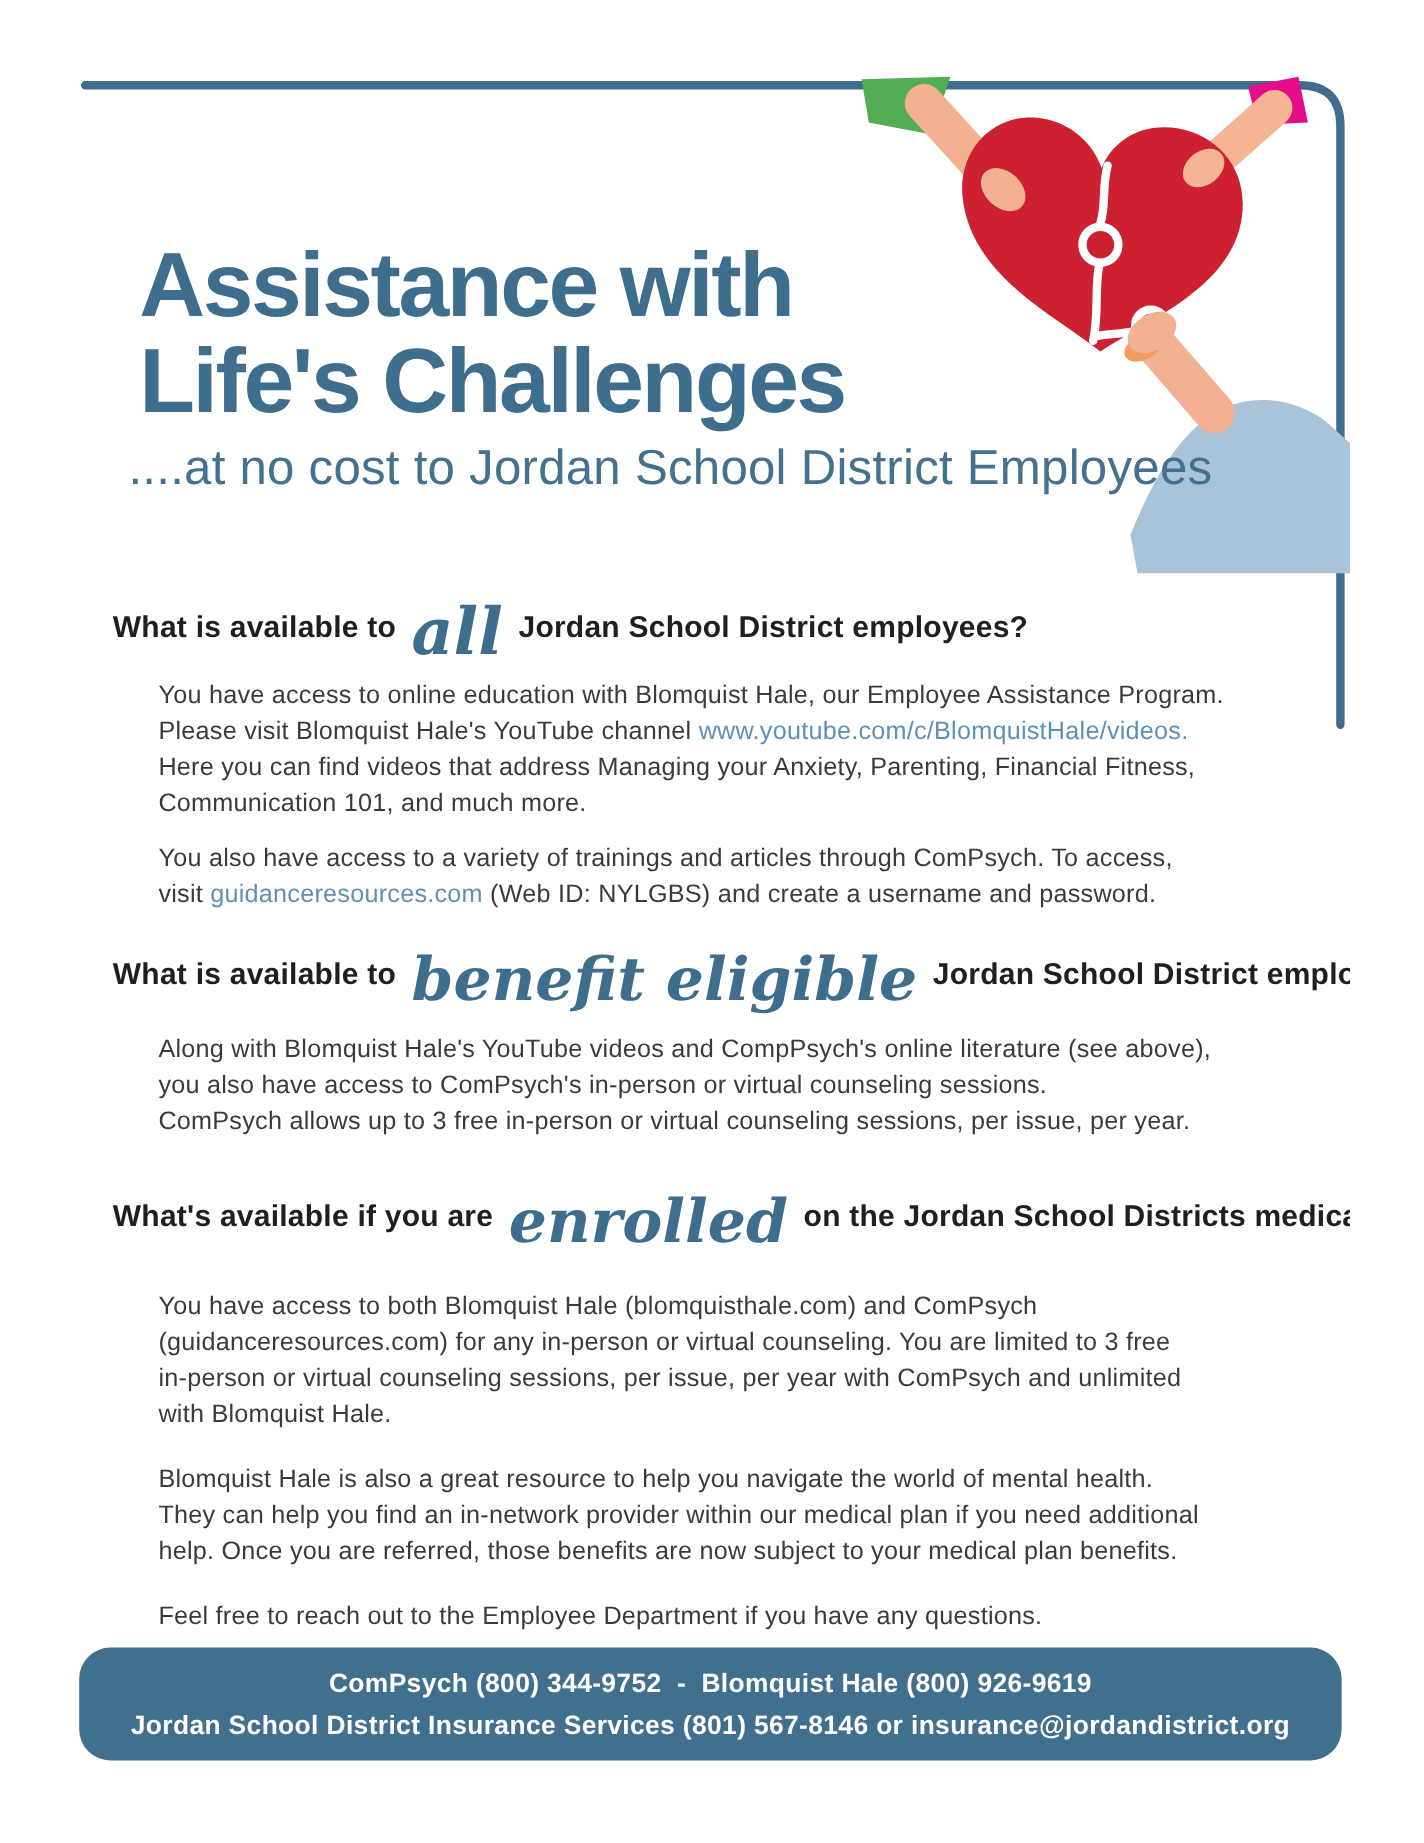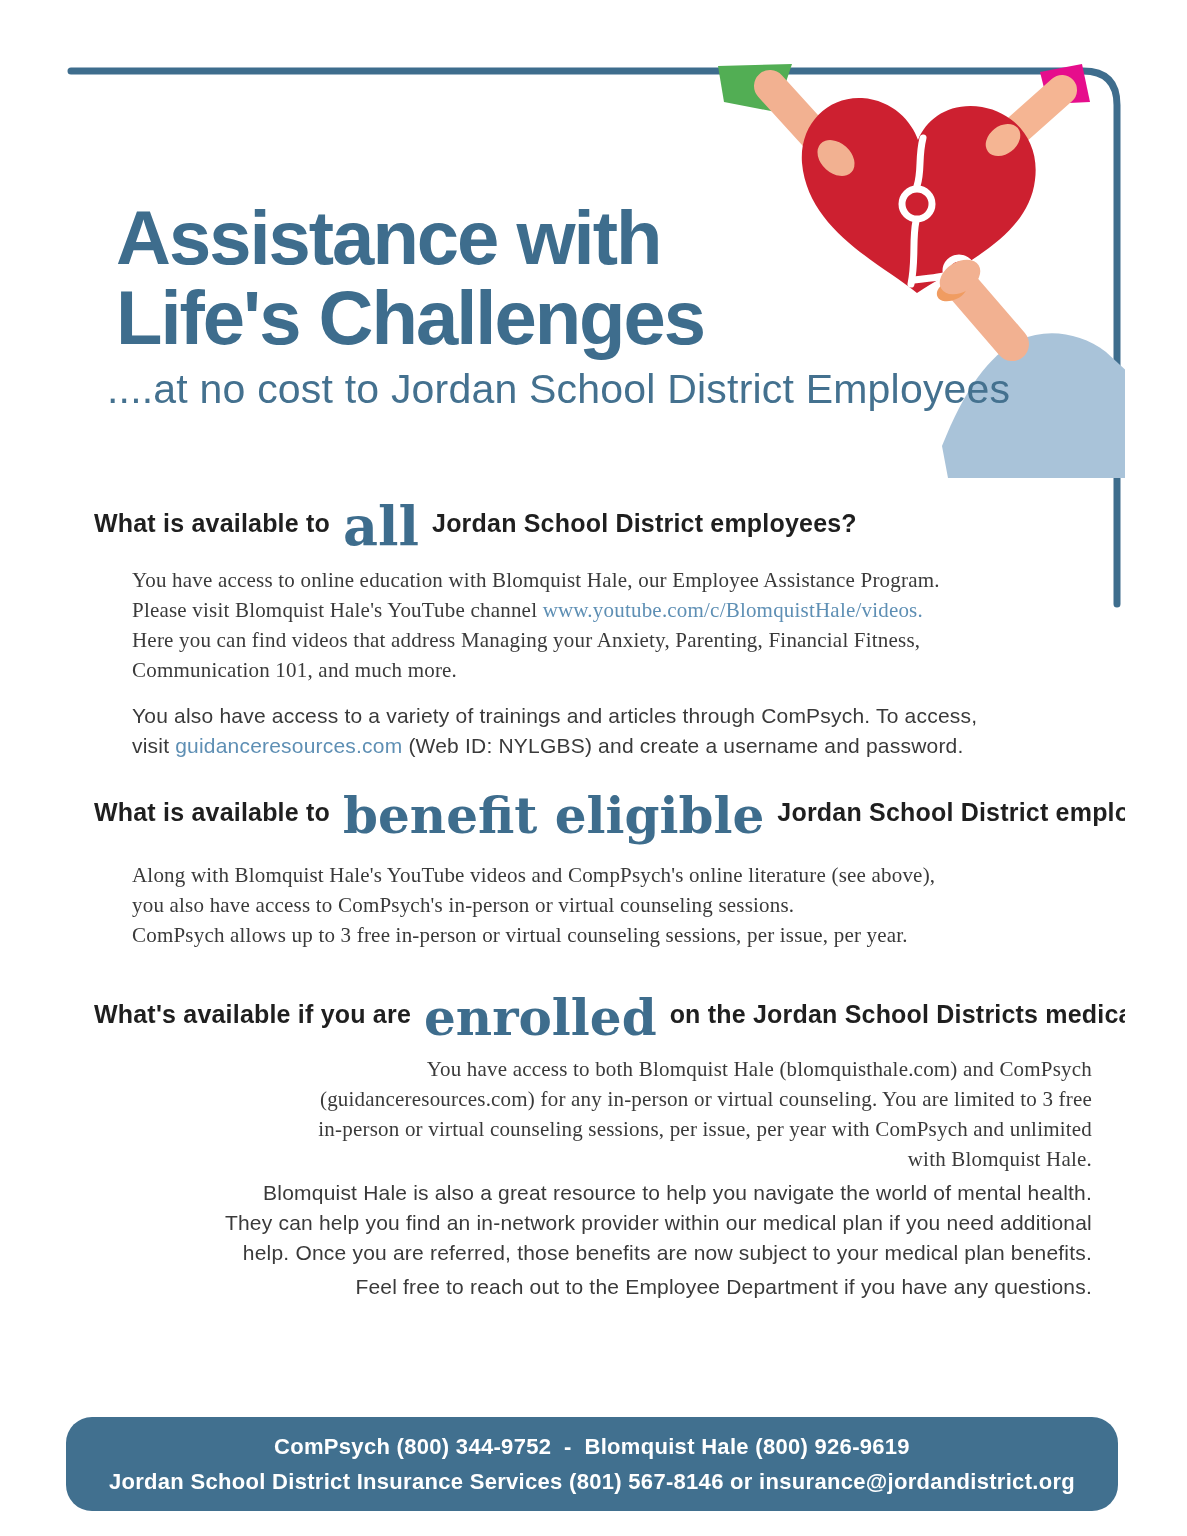--- a/index.html
+++ b/index.html
@@ -28,45 +28,44 @@
   .sec2{top:772px;}
   .sec3{top:978px;}
   .heading-row{display:flex;align-items:center;gap:13px;height:72px;}
   .sec2 .heading-row{height:80px;}
   .heading-text{
     font-size:25px;font-weight:600;color:#1f1f1f;letter-spacing:0.2px;
     white-space:nowrap;
   }
   .script-word{
     font-family:"DejaVu Serif", cursive, serif;
-    font-weight:600;
+    font-style:italic;font-weight:600;
     font-size:50px;color:#3e6d8d;
     position:relative;top:3px;
     white-space:nowrap;
   }
   .sec1 .script-word{font-size:54px;}
 
   .body-p{
     margin:16px 0 0 38px;width:960px;
     font-size:21px;line-height:30px;color:#3a3a3a;
     letter-spacing:0.2px;
     white-space:pre-line;
   }
-  .body-p.first{margin-top:6px;font-family:Liberation Serif, serif;}
+  .body-p.first{margin-top:6px;}
   .sec2 .body-p{margin-top:8px;}
-  .sec3 .body-p{margin-top:4px;text-align:right;}
+  .sec3 .body-p{margin-top:24px;}
   a.inline-link{color:#5e8fb4;text-decoration:none;cursor:pointer;}
 
   .footer-bar{
     position:absolute;left:66px;top:1373px;
     width:1052px;height:94px;
     background:#41708f;border-radius:26px;
     display:flex;flex-direction:column;align-items:center;justify-content:center;
     gap:9px;
-    margin-top:44px;
   }
   .footer-line{
     color:#ffffff;font-size:22px;font-weight:600;letter-spacing:0.3px;
     white-space:pre;
   }
 </style>
 </head>
 <body>
 
 <div class="page">

